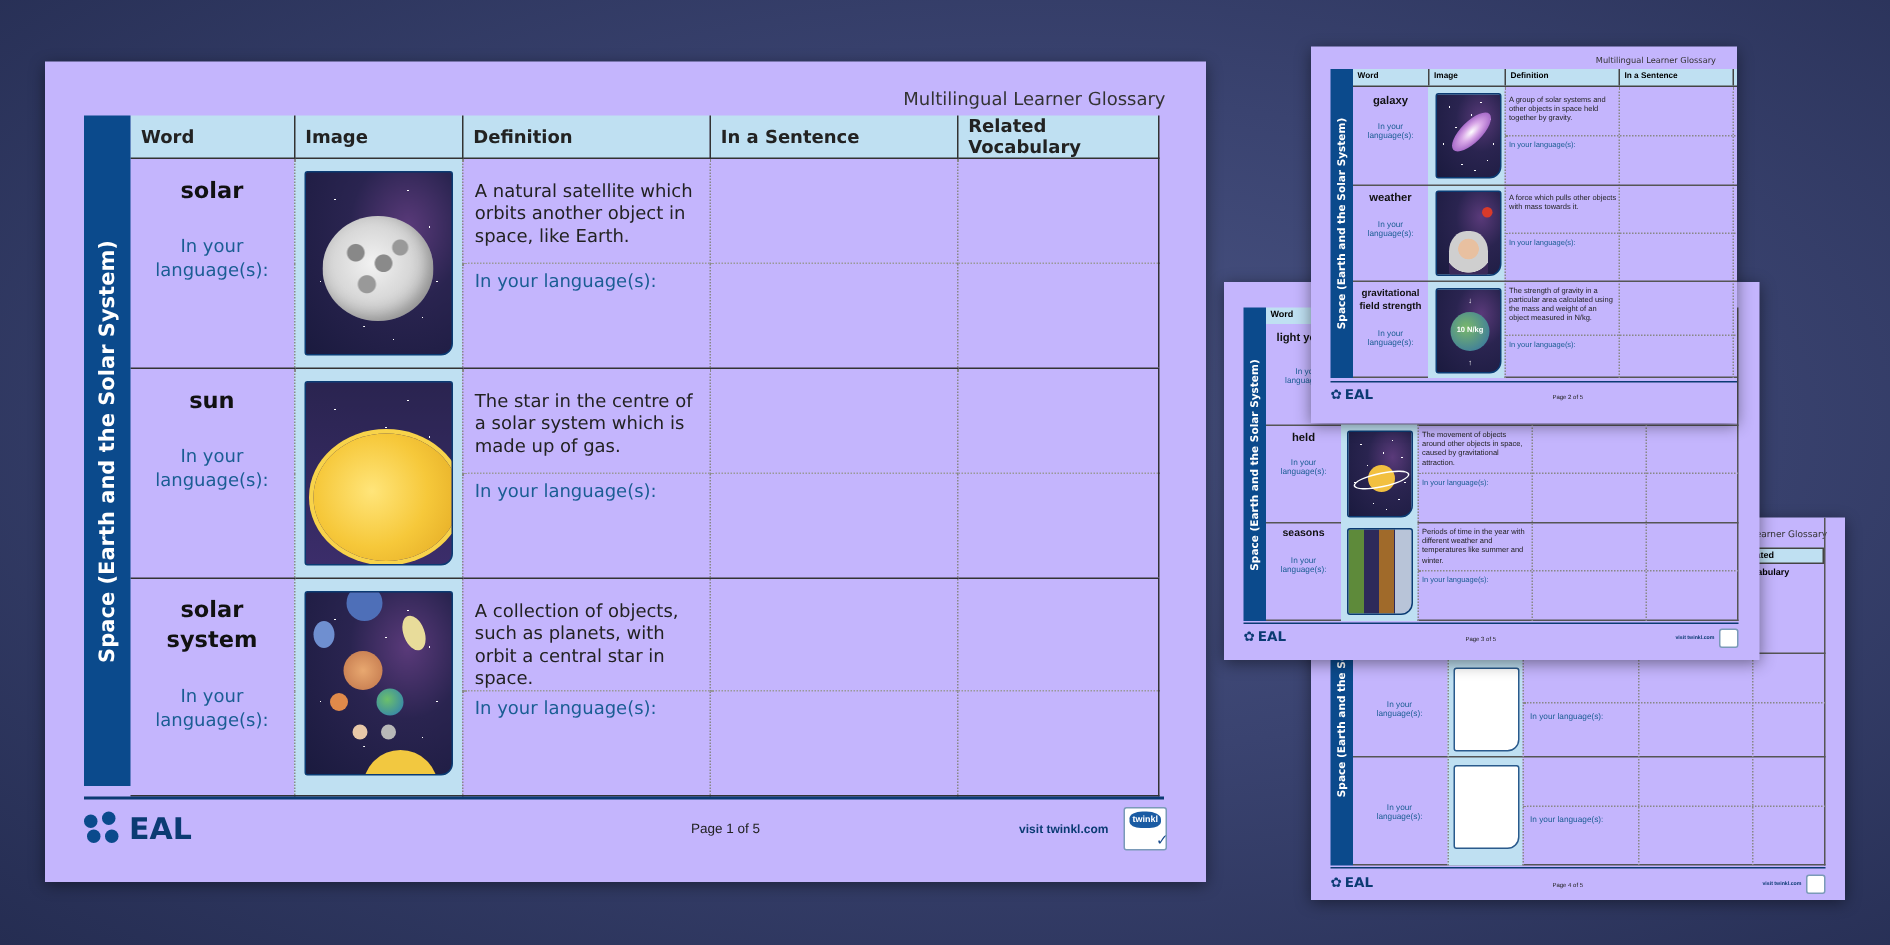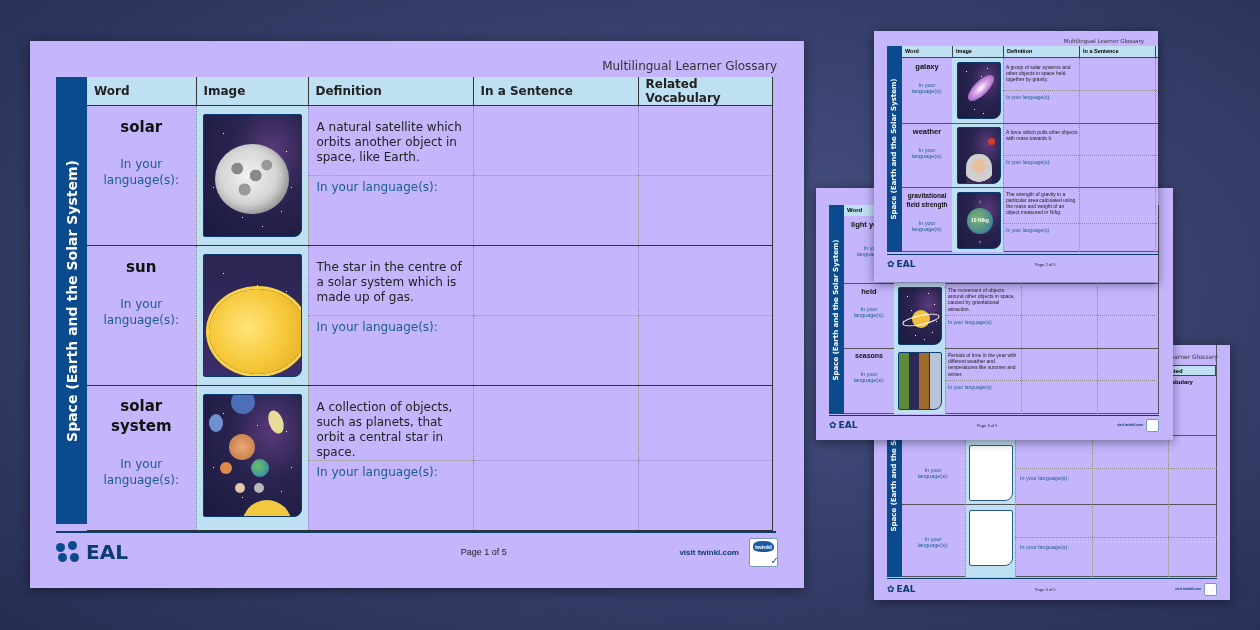--- a/index.html
+++ b/index.html
@@ -236,21 +236,21 @@
               <div class="planet" style="left:68%; top:12%; width:14px; height:24px; background:#e8dc9a; transform:rotate(-20deg);"></div>
               <div class="planet" style="left:26%; top:32%; width:26px; height:26px; background:radial-gradient(circle,#e8a870,#c0744a);"></div>
               <div class="planet" style="left:17%; top:55%; width:12px; height:12px; background:#e08a4a;"></div>
               <div class="planet" style="left:49%; top:53%; width:18px; height:18px; background:radial-gradient(circle at 40% 40%,#6cc06a,#2a7ab8);"></div>
               <div class="planet" style="left:32%; top:73%; width:10px; height:10px; background:#e8c8a8;"></div>
               <div class="planet" style="left:52%; top:73%; width:10px; height:10px; background:#b8b8b8;"></div>
               <div class="planet" style="left:40%; top:87%; width:50px; height:50px; background:#f2c840;"></div>
             </div>
           </td>
           <td style="padding:14px 8px 0;">
-            <div class="def" style="font-size:12px; line-height:15px;">A collection of objects, such as planets, that orbit a central star in space.</div>
+            <div class="def" style="font-size:12px; line-height:15px;">A collection of objects, such as planets, with orbit a central star in space.</div>
           </td>
           <td></td>
           <td></td>
         </tr>
         <tr class="row-bot" style="height:70px;">
           <td style="padding:4px 8px 0;">
             <div class="lang" style="font-size:12px;">In your language(s):</div>
           </td>
           <td></td>
           <td></td>

